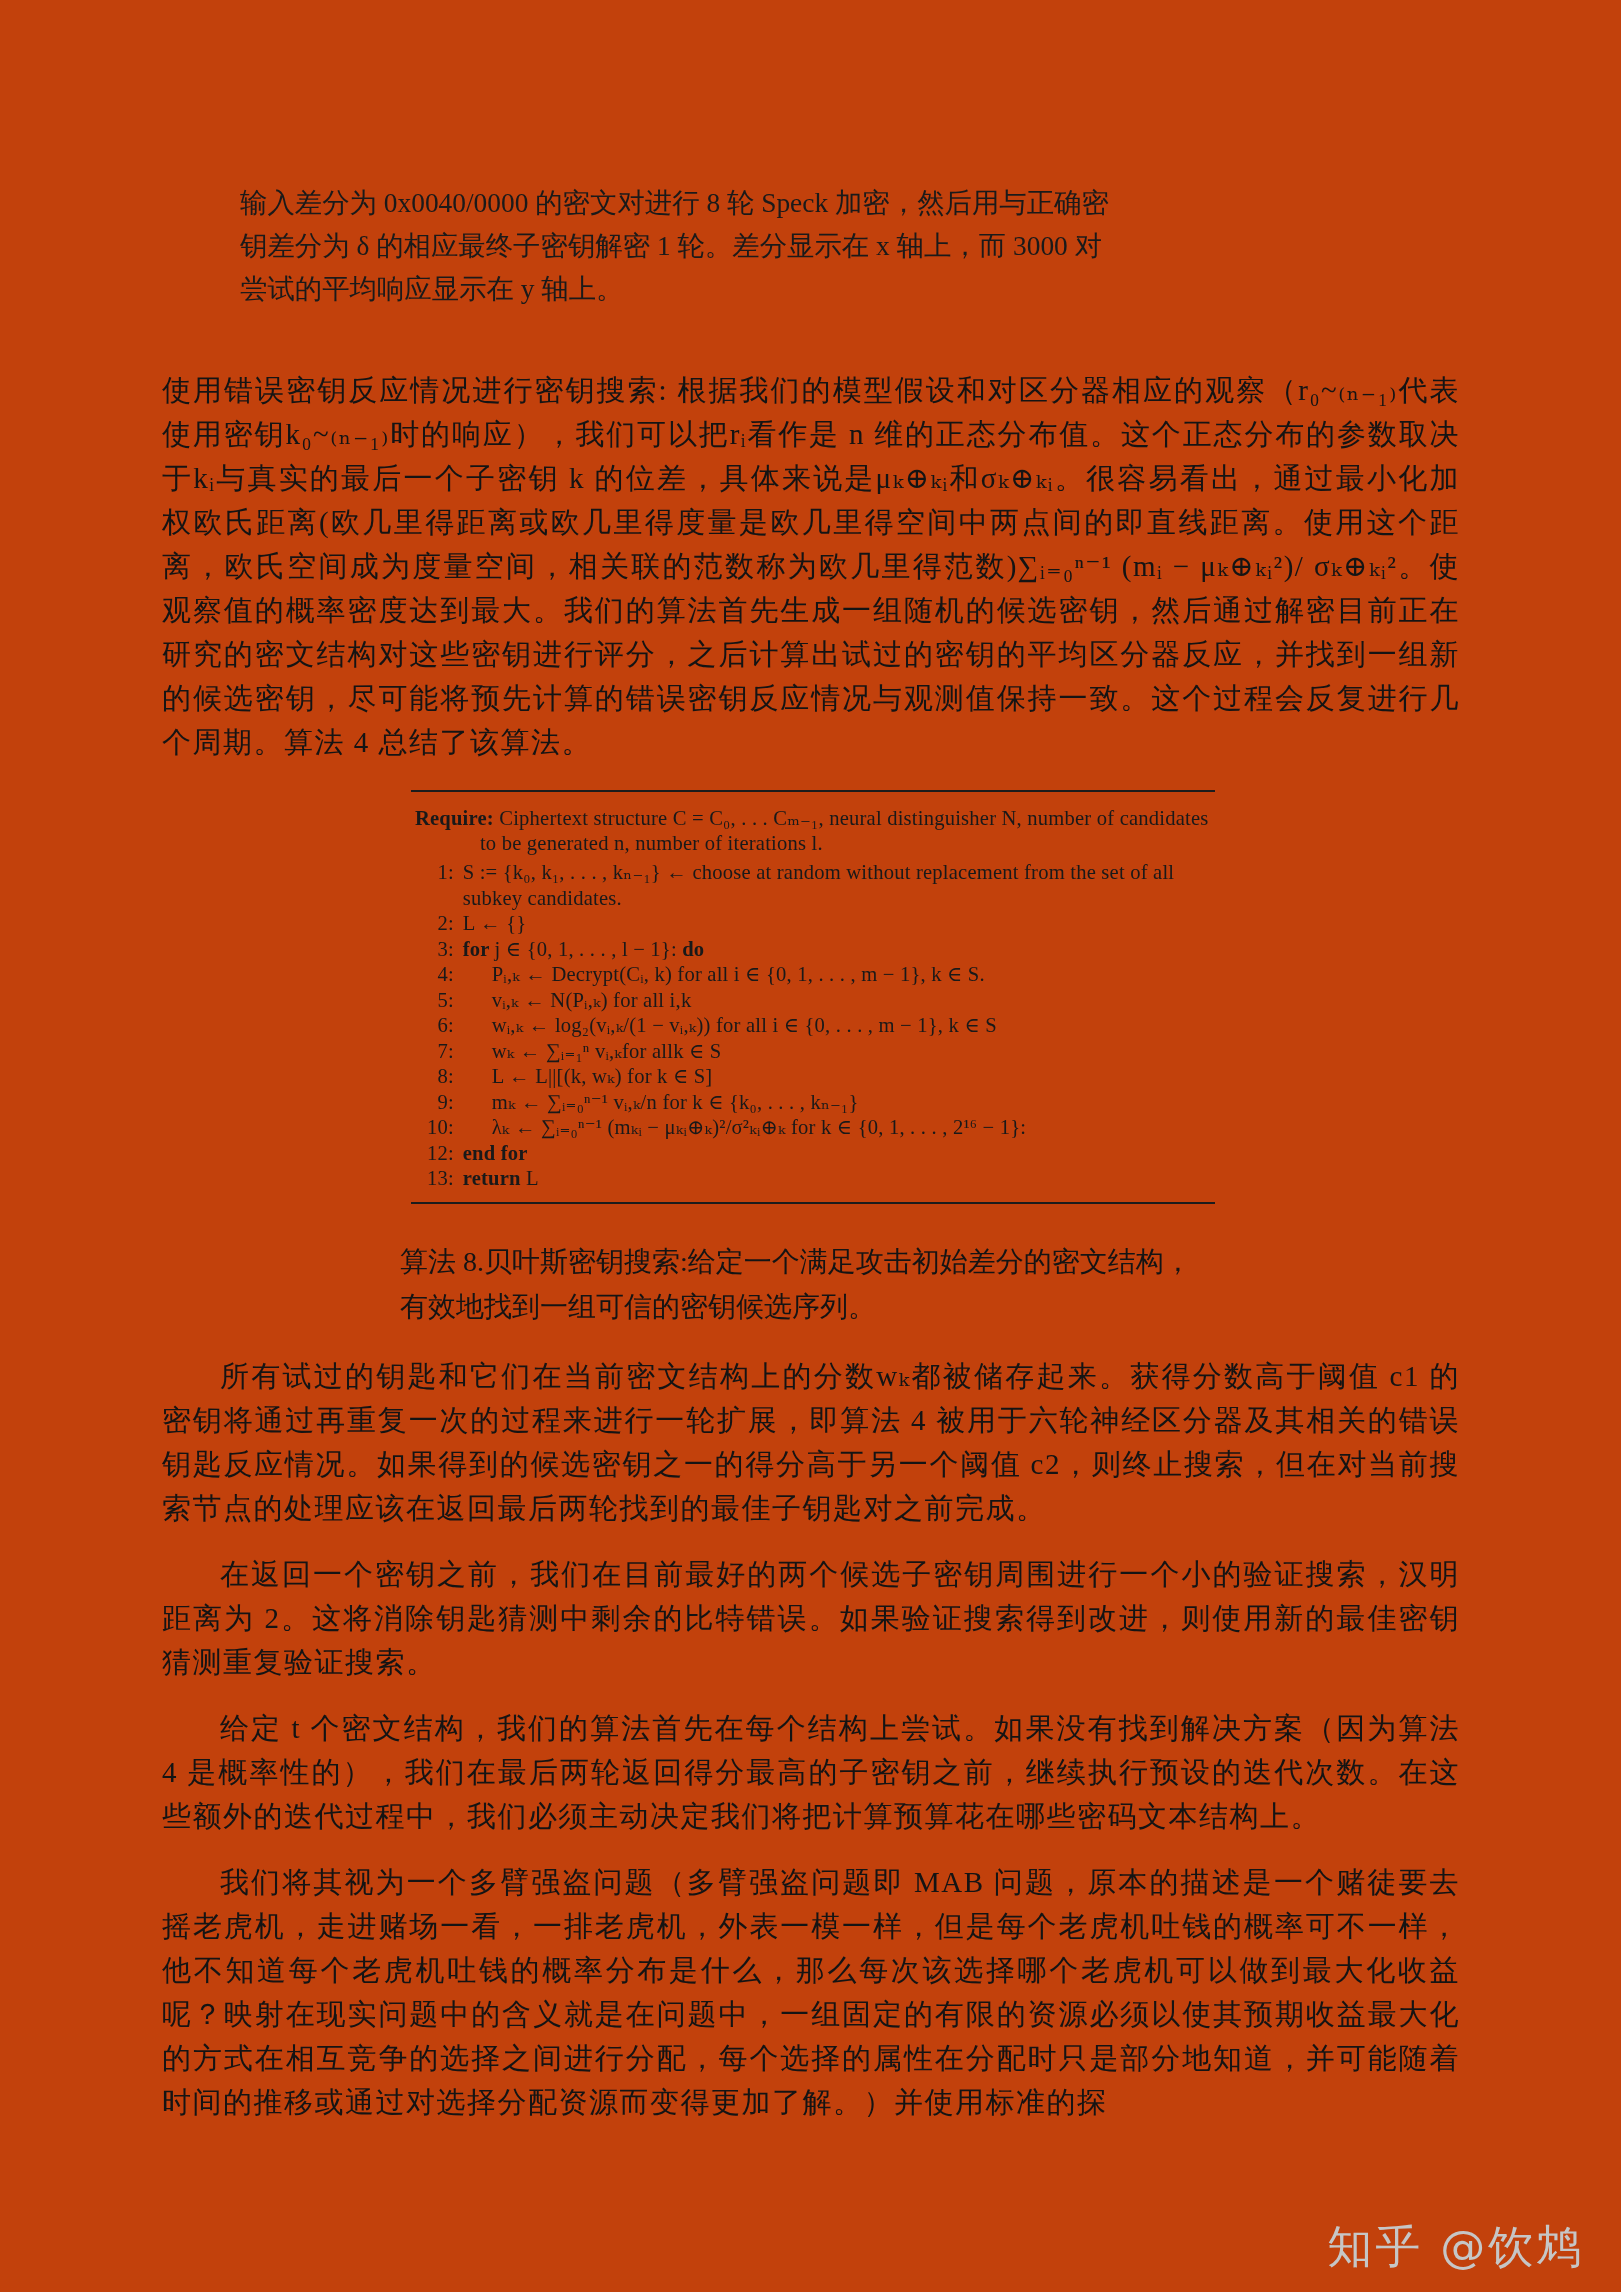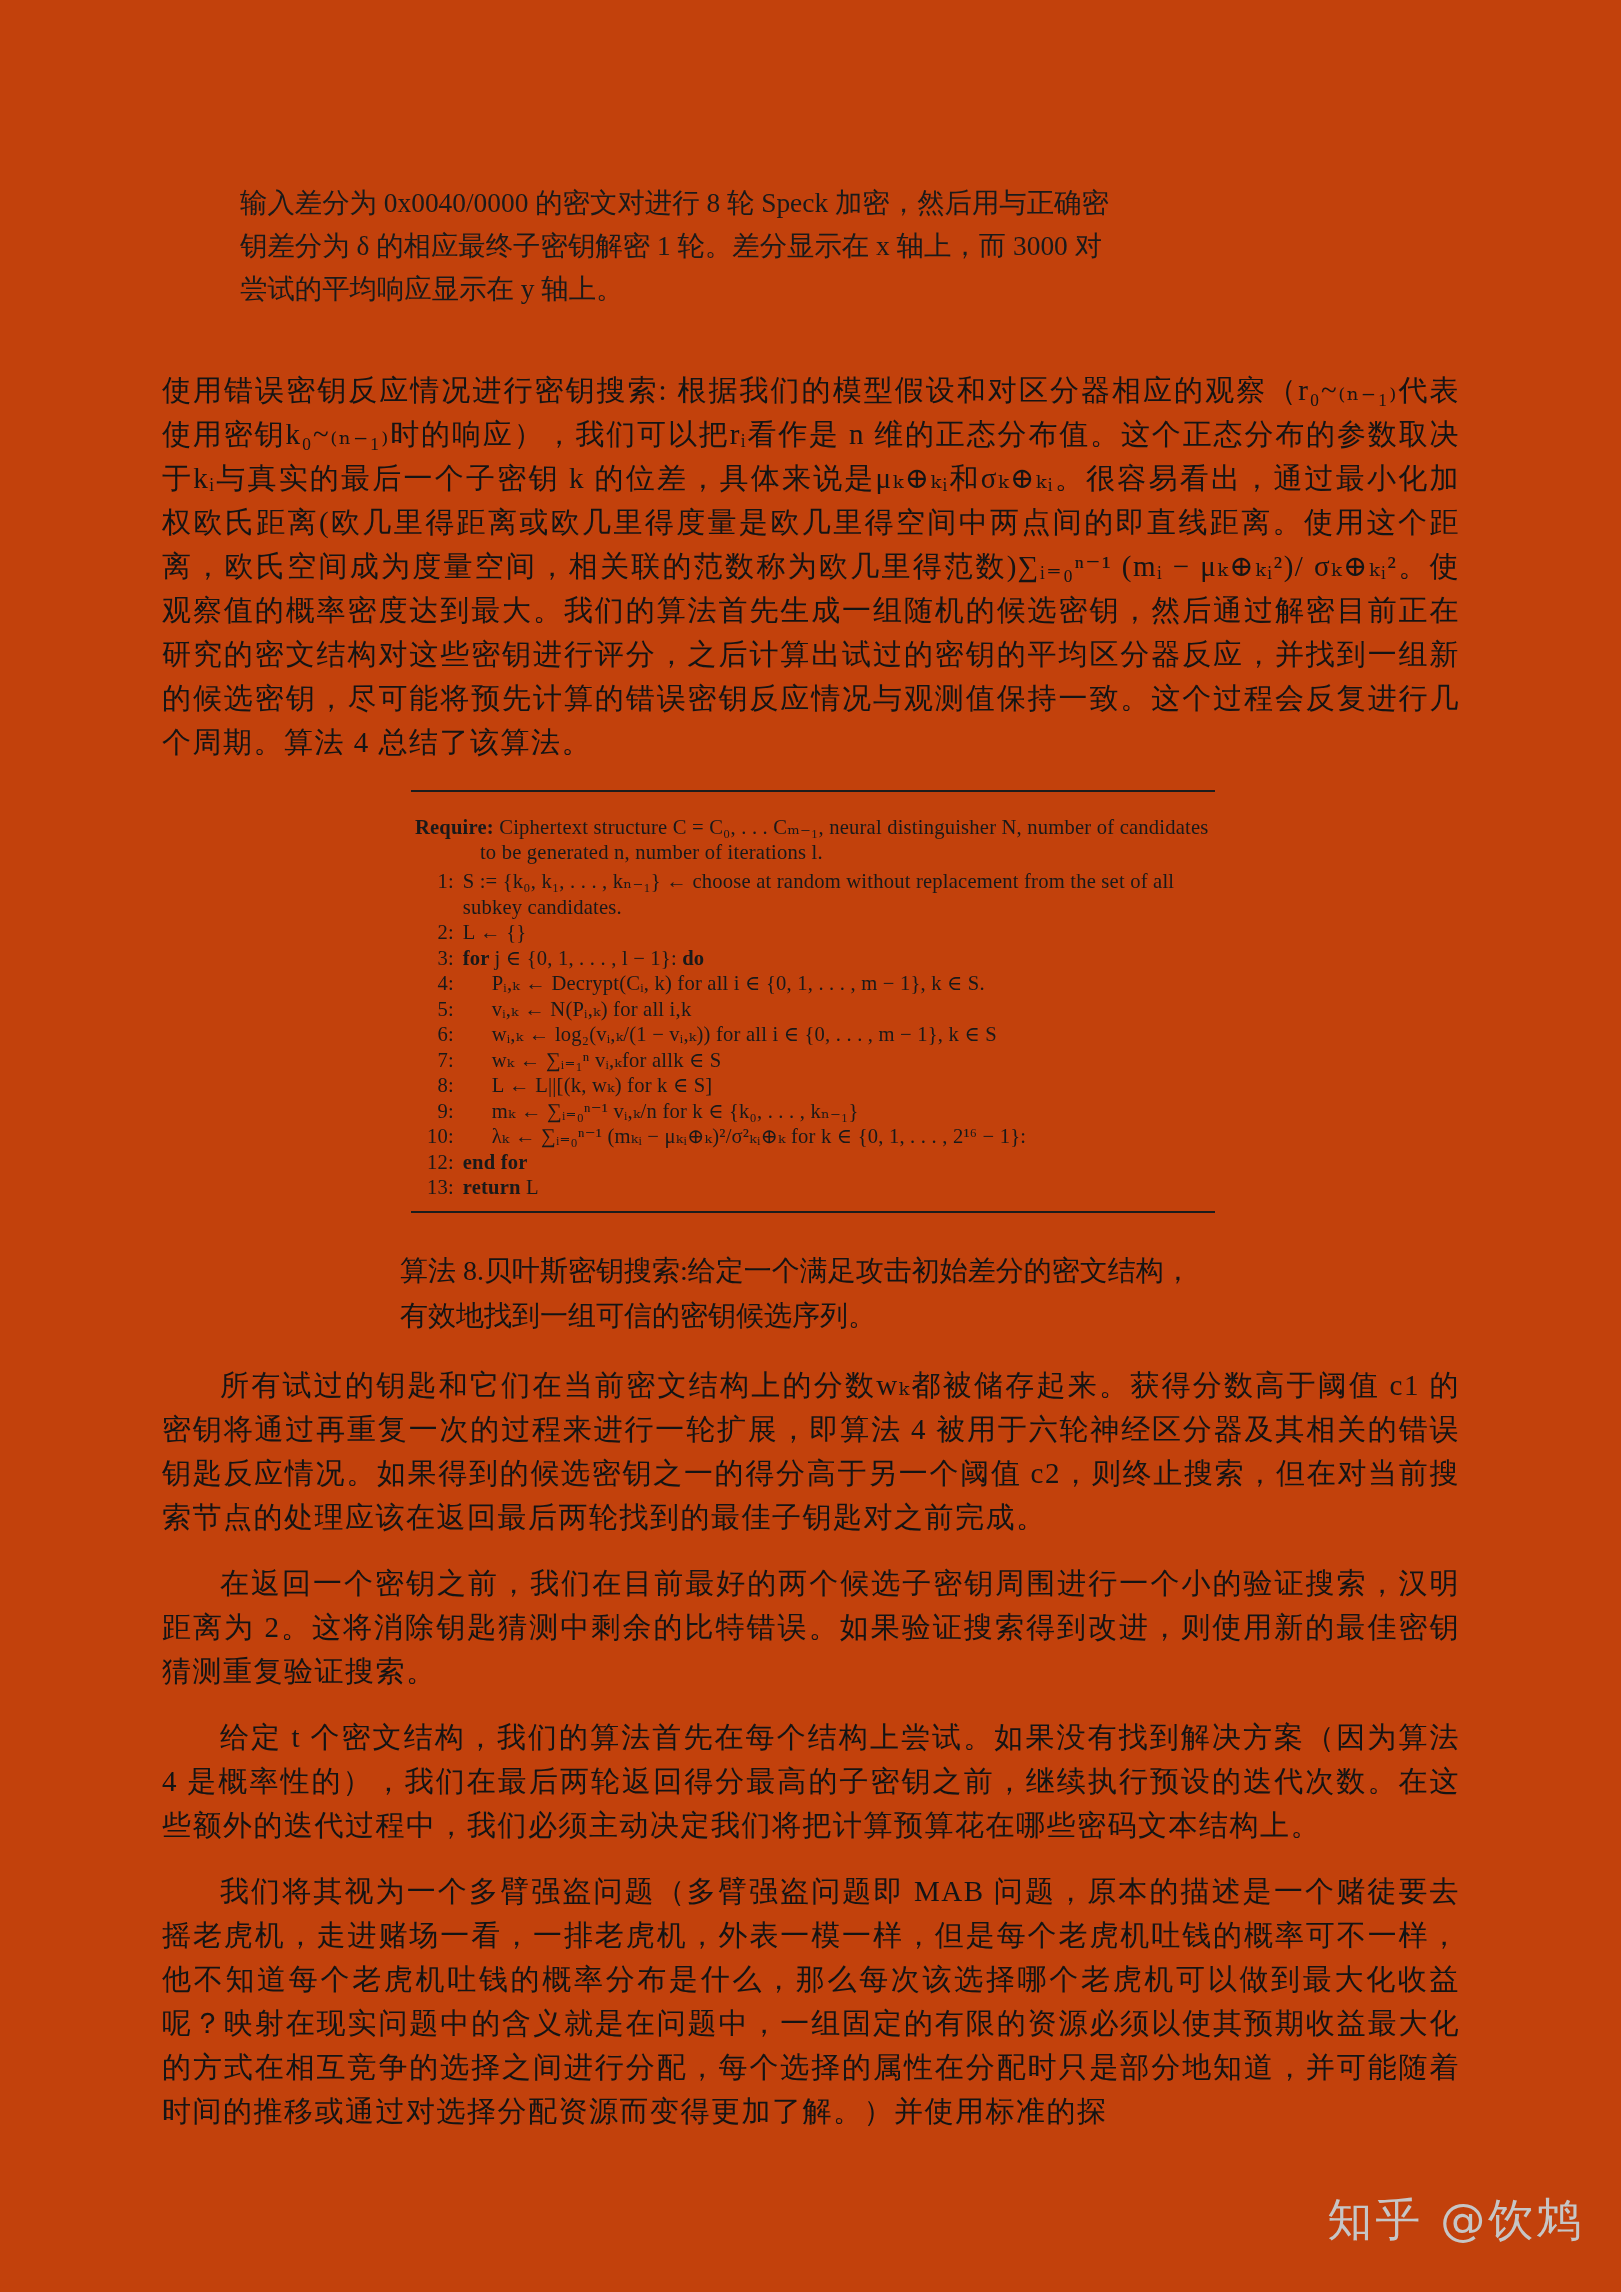--- a/index.html
+++ b/index.html
@@ -45,21 +45,21 @@
     letter-spacing: 0.2px;
     color: #191919;
     padding: 0 3.9px 9.8px 3.9px;
   }
   .algo-header {
     padding: 7.8px 2px 8.8px 2px;
     border-bottom: 4.9px double #1c1c1c;
     line-height: 27.4px;
   }
   .algo-require {
-    margin-top: 23px;
+    margin-top: 14px;
     padding-left: 65px;
     text-indent: -65px;
   }
   .algo-body { margin-top: 3.9px; }
   .algo-line { display: flex; }
   .algo-no {
     flex: none;
     width: 39px;
     text-align: right;
     margin-right: 8.8px;
@@ -72,21 +72,21 @@
     margin: 35px 0 0 238px;
     font-size: 28px;
     line-height: 45px;
     color: #141414;
   }
   .after-algo { margin-top: 25.5px; }
   
   .watermark {
     position: absolute;
     right: 37px;
-    bottom: 43px;
+    bottom: 16px;
     font-size: 45px;
     letter-spacing: 2.9px;
     color: #c6c6c6;
     font-family: "DejaVu Sans", "Liberation Sans", sans-serif;
   }
 </style>
 </head>
 <body>
 
 <div class="page">

